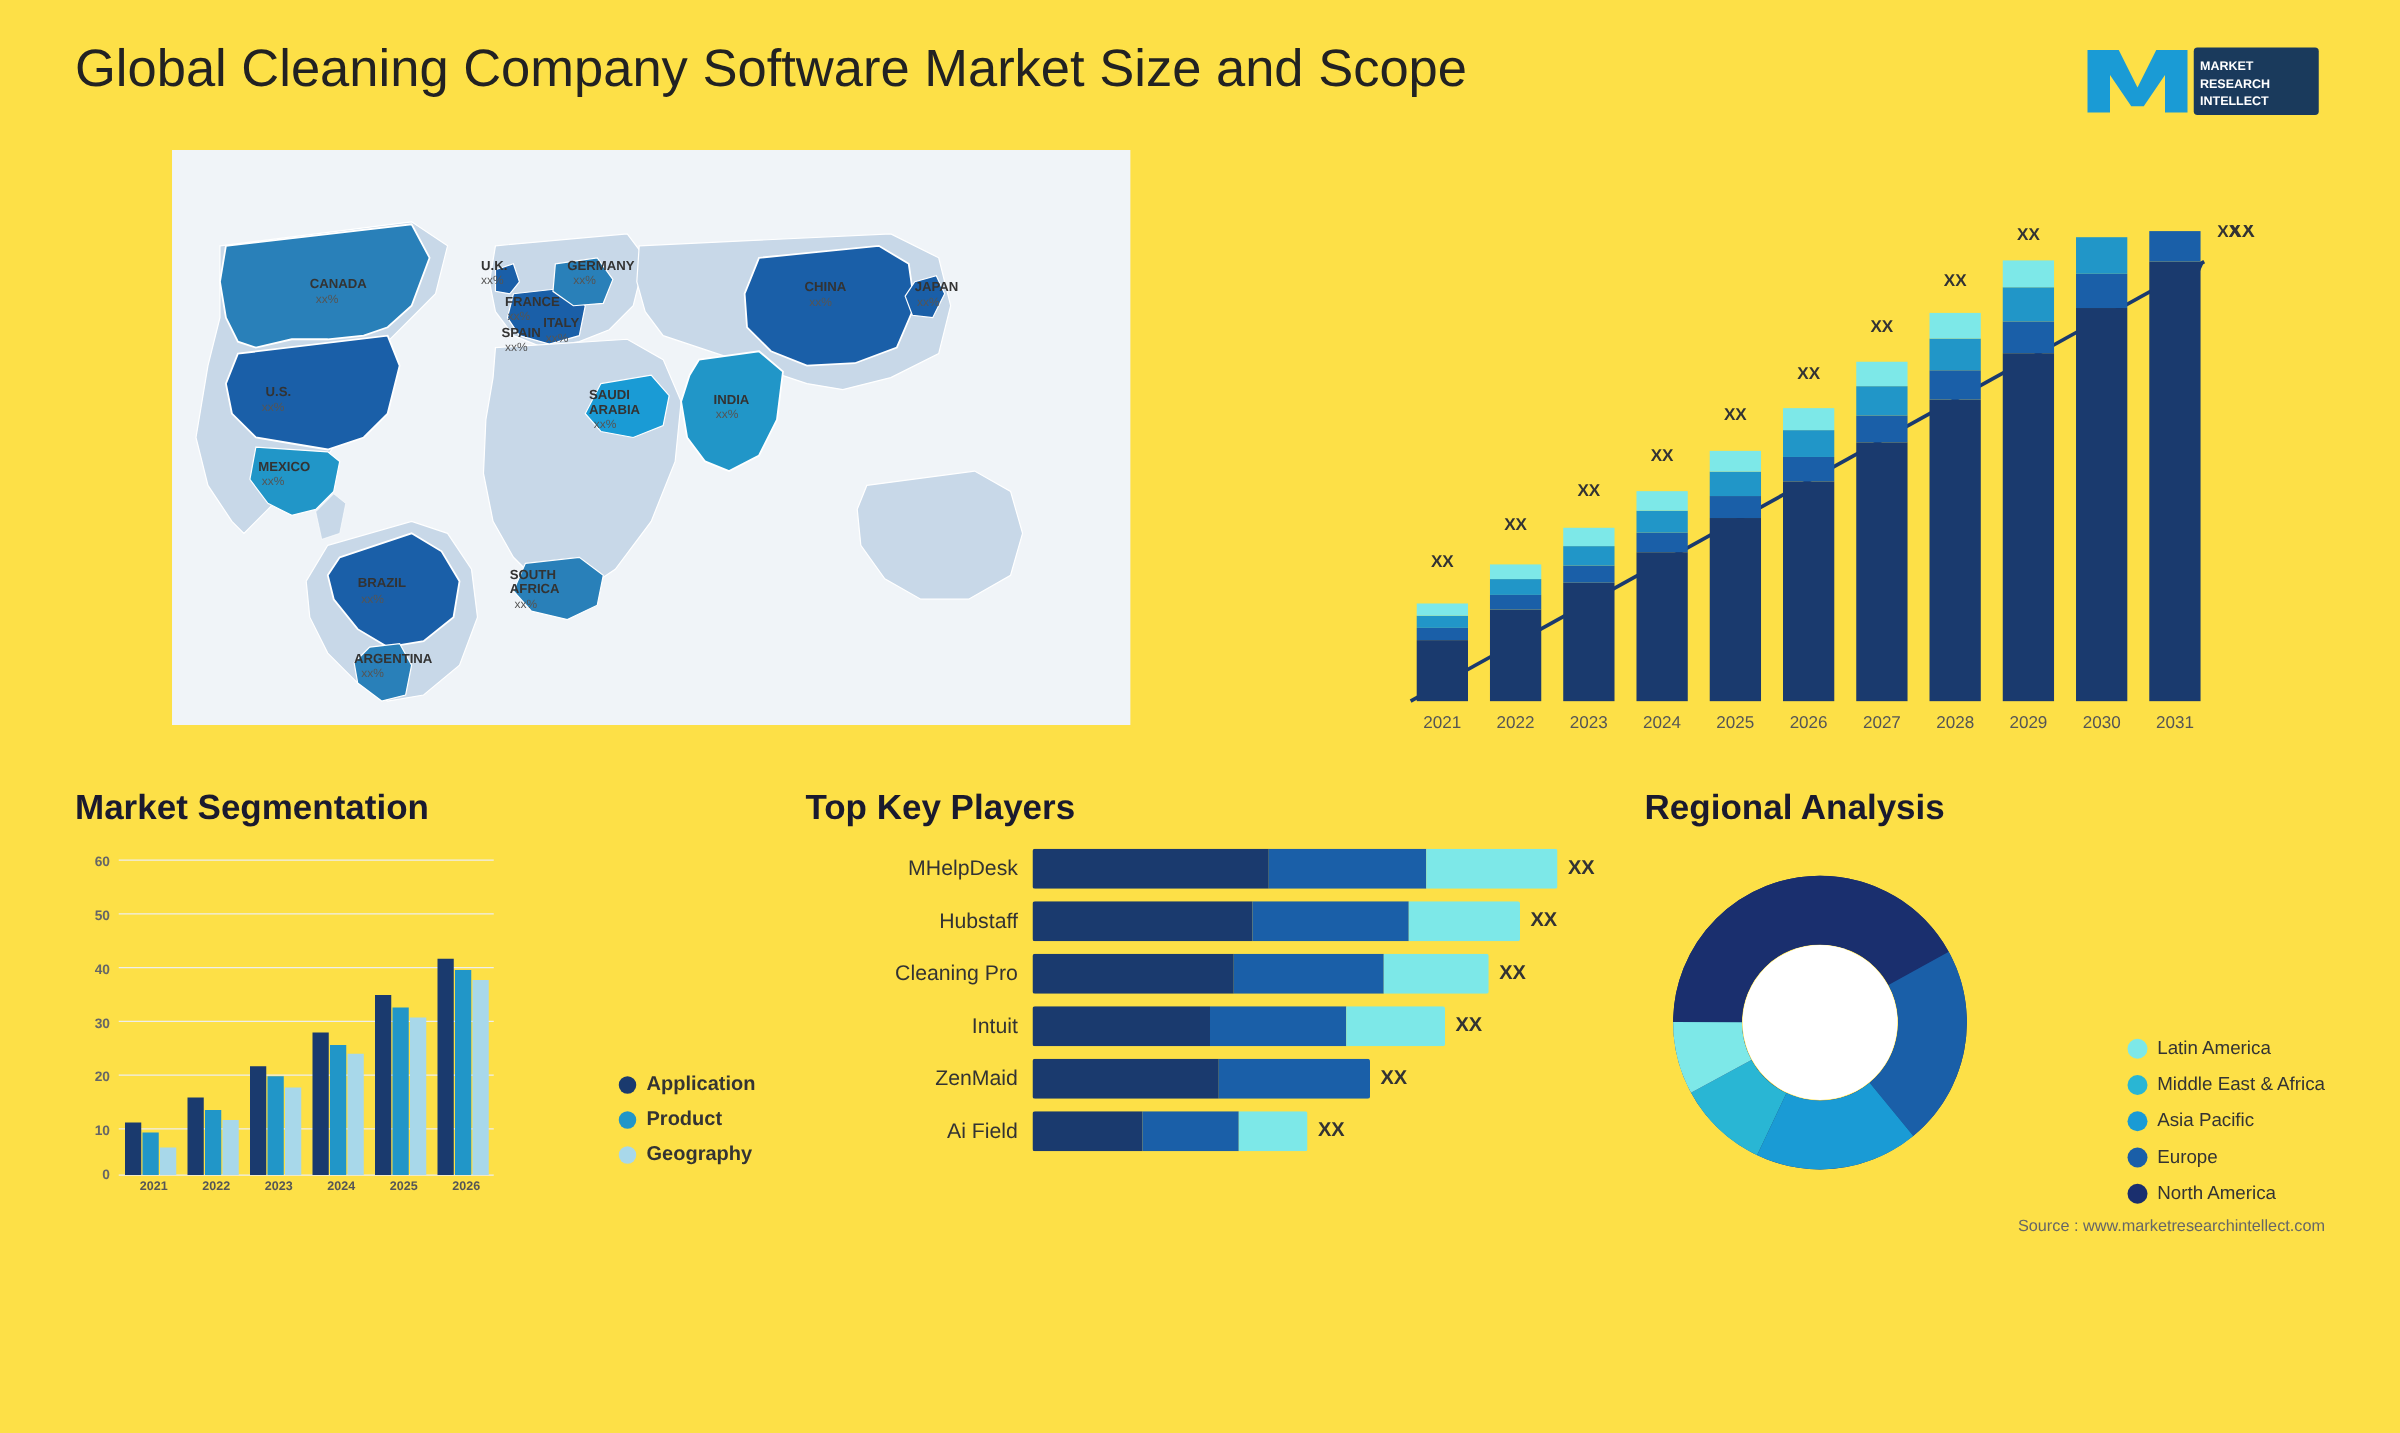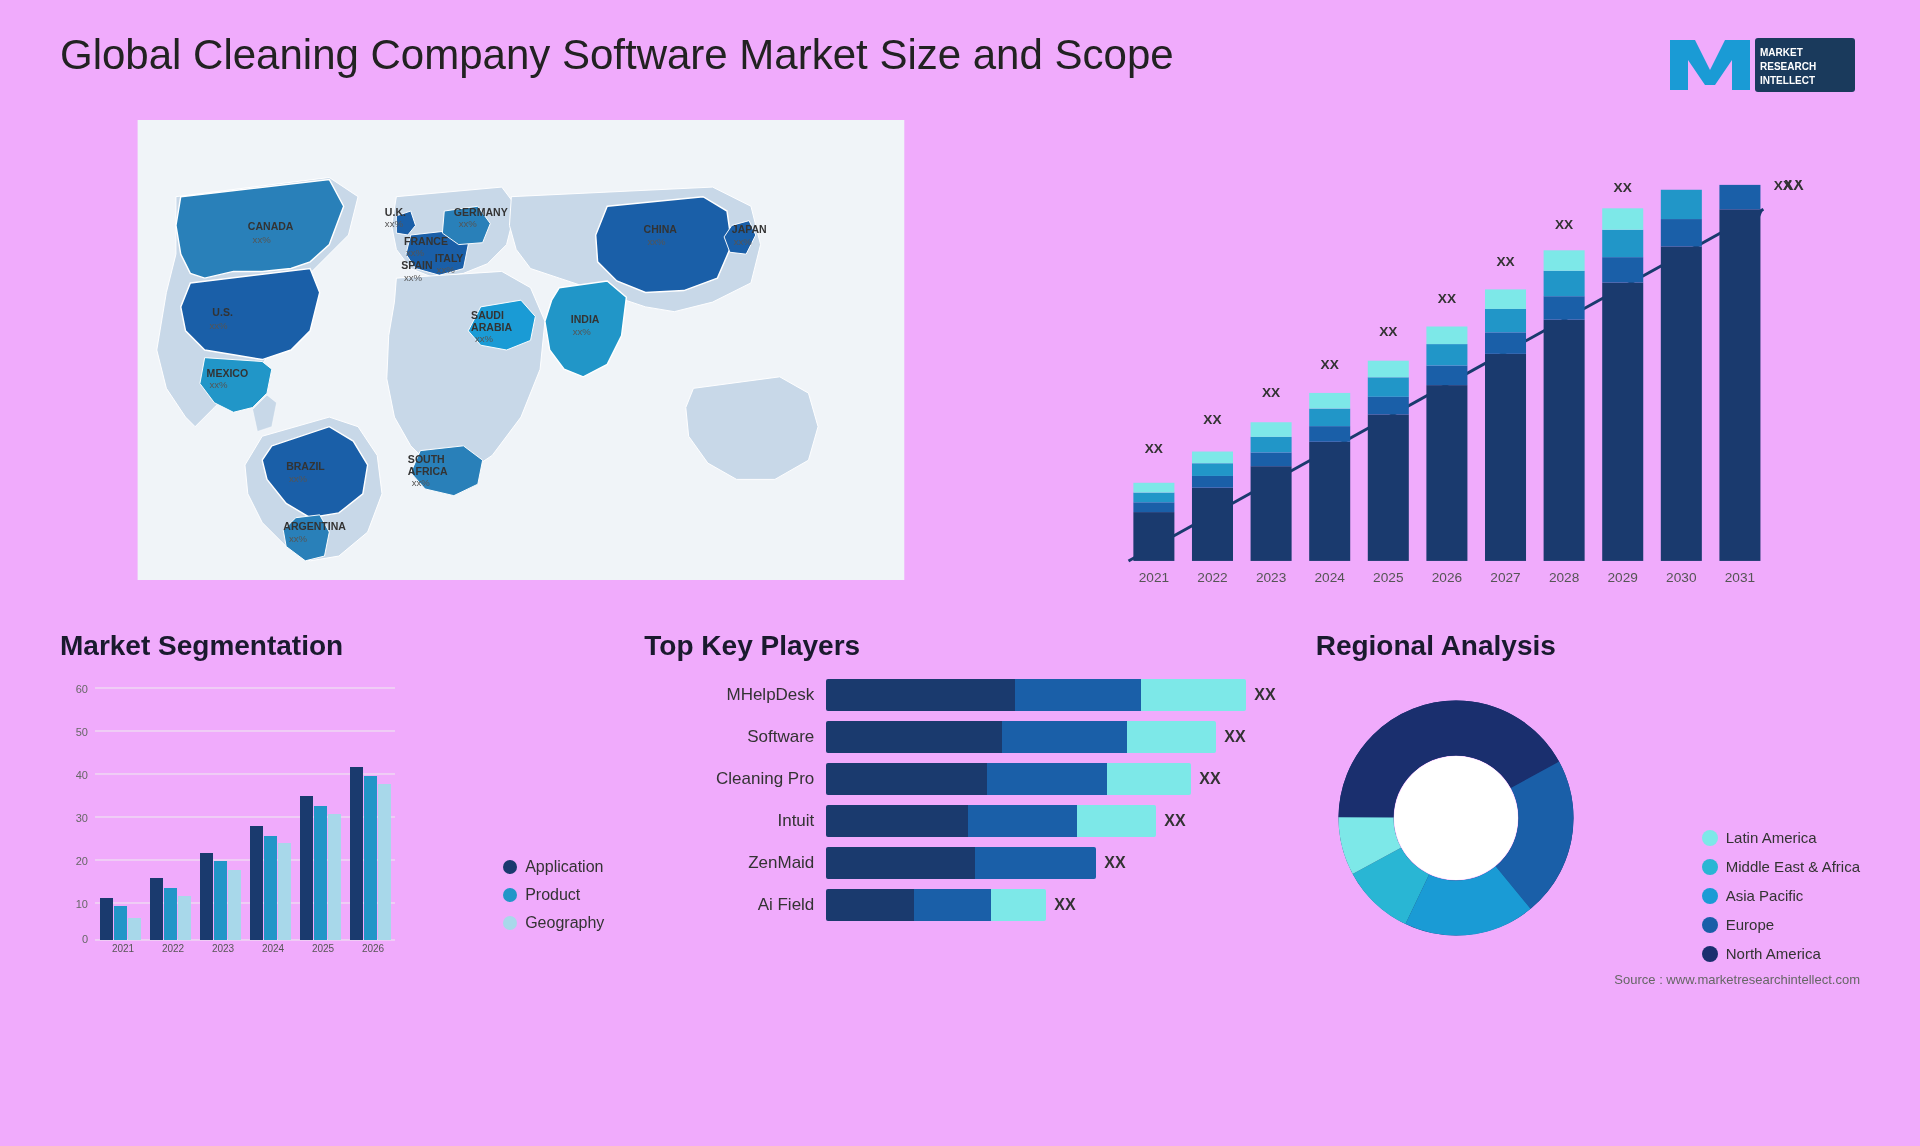--- a/index.html
+++ b/index.html
@@ -7,21 +7,21 @@
       font-family: 'Arial', sans-serif;
       background: #fff;
       width: 1920px;
       min-height: 1146px;
       overflow-x: hidden;
     }
 
     .page-container {
       width: 1920px;
       min-height: 1146px;
-      background: #f0abfc;
+      background: #fde047;
       padding: 30px 60px 30px 60px;
     }
 
     
     .header {
       display: flex;
       justify-content: space-between;
       align-items: flex-start;
       margin-bottom: 20px;
     }
@@ -84,20 +84,21 @@
     .section-title {
       font-size: 28px;
       font-weight: 700;
       color: #1a1a2e;
       margin-bottom: 16px;
     }
     .seg-content {
       display: flex;
       gap: 5px;
       align-items: flex-end;
+      font-weight: bold;
     }
     .seg-chart {
       flex: 1;
     }
     .seg-legend {
       display: flex;
       flex-direction: column;
       gap: 10px;
       padding-bottom: 30px;
     }
@@ -493,21 +494,21 @@
             <div class="player-bar" style="width:420px;">
               <div class="player-bar-seg" style="width:45%;background:#1a3a6e;"></div>
               <div class="player-bar-seg" style="width:30%;background:#1a5fa8;"></div>
               <div class="player-bar-seg" style="width:25%;background:#7de8e8;"></div>
             </div>
             <span class="player-xx">XX</span>
           </div>
         </div>
 
         <div class="player-row">
-          <div class="player-name">Software</div>
+          <div class="player-name">Hubstaff</div>
           <div class="player-bar-container">
             <div class="player-bar" style="width:390px;">
               <div class="player-bar-seg" style="width:45%;background:#1a3a6e;"></div>
               <div class="player-bar-seg" style="width:32%;background:#1a5fa8;"></div>
               <div class="player-bar-seg" style="width:23%;background:#7de8e8;"></div>
             </div>
             <span class="player-xx">XX</span>
           </div>
         </div>
 

